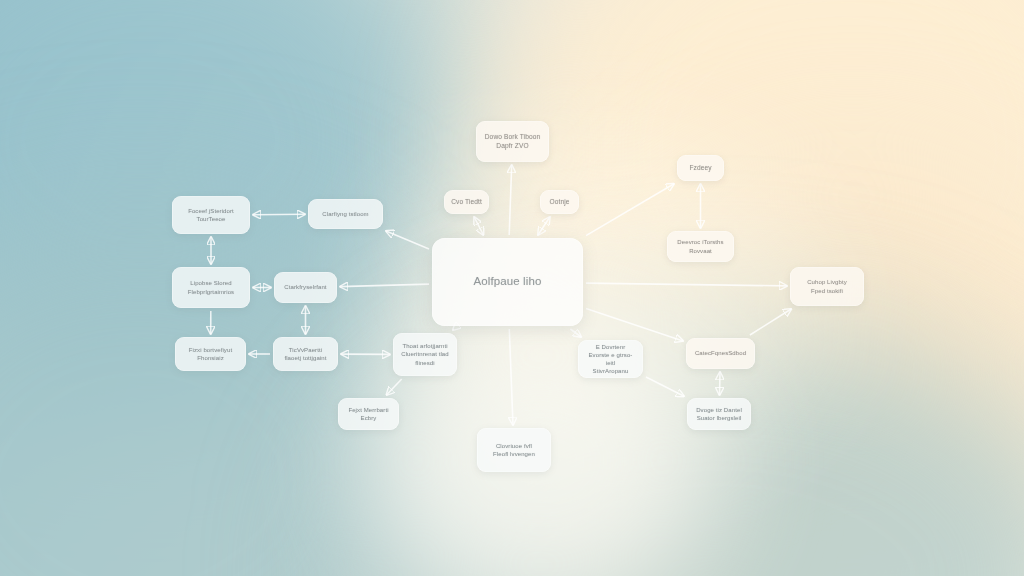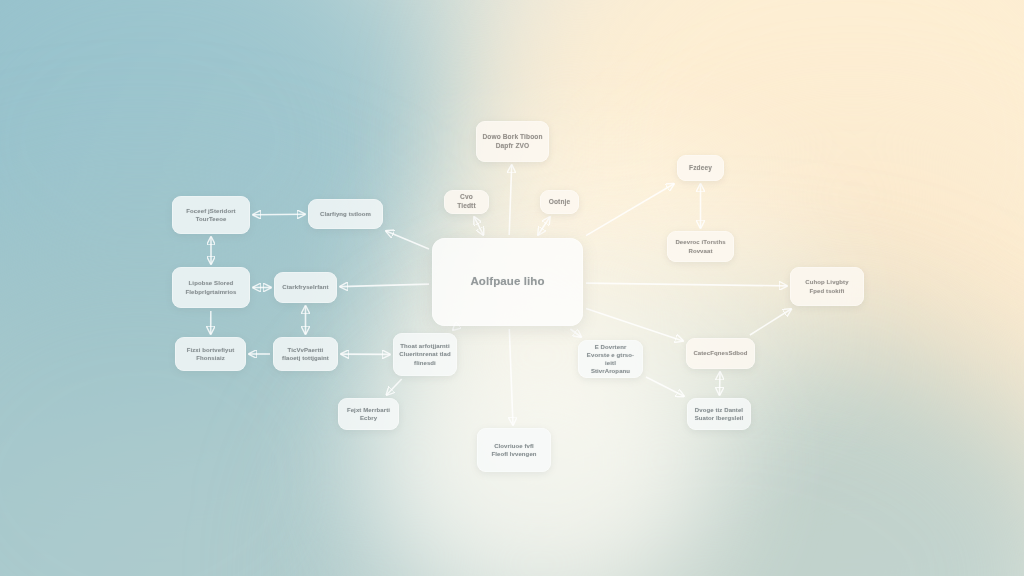--- a/index.html
+++ b/index.html
@@ -106,21 +106,20 @@
     border-radius: 9px;
     background: rgba(252,252,250,0.80);
     box-shadow: 0 2px 7px rgba(120,130,130,0.13),
                 0 0 0 0.6px rgba(255,255,255,0.55) inset;
     padding: 4px 6px;
     line-height: 1.35;
     color: #7d8587;
     letter-spacing: 0.1px;
     
     filter: blur(0.35px);
-    font-weight: bold;
   }
   .node .label {
     display: block;
     white-space: pre-line;
     opacity: 0.92;
     text-shadow: 0 0 1.1px rgba(180,185,185,0.6);
   }
 
   .node.hub {
     border-radius: 13px;

